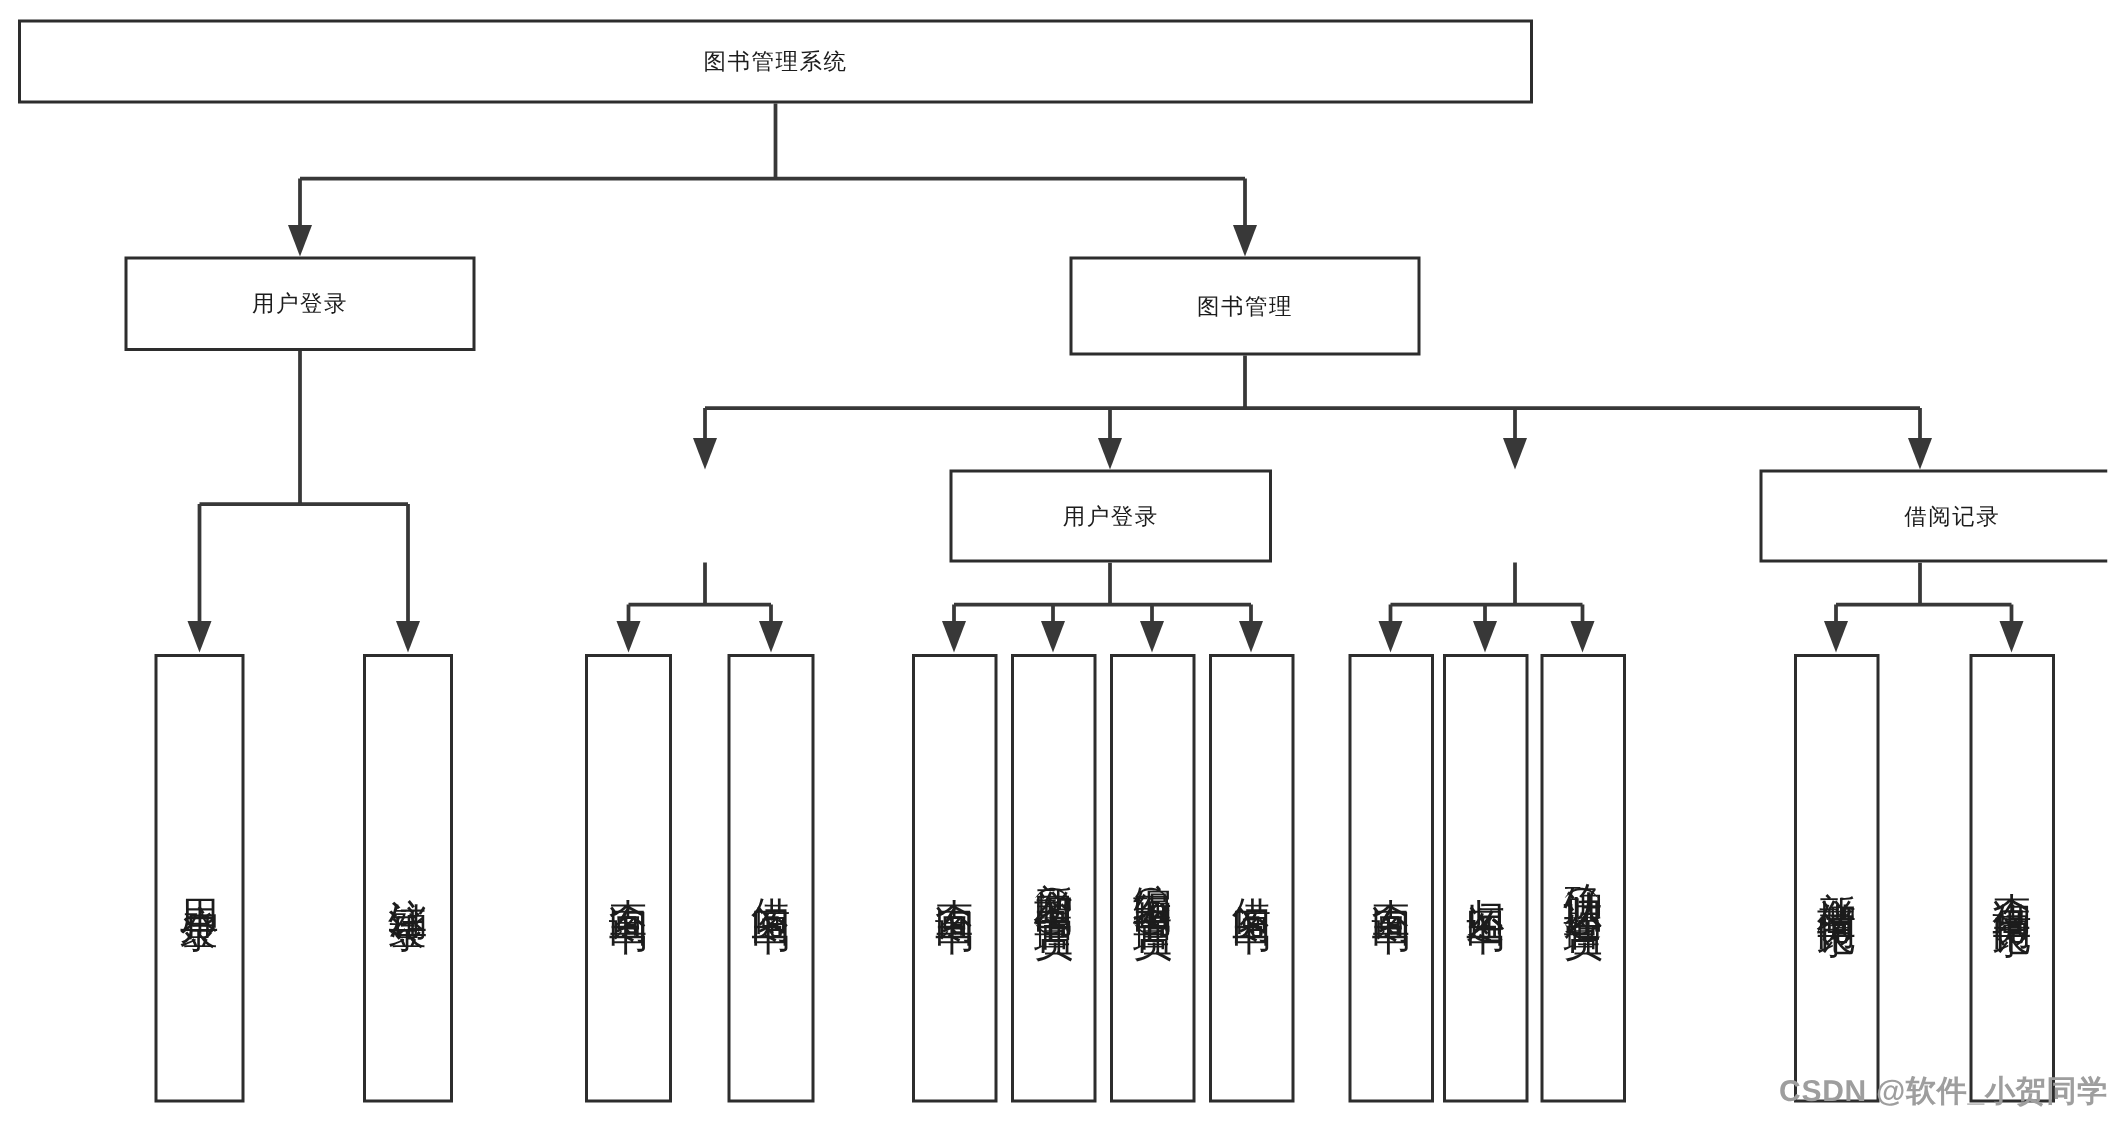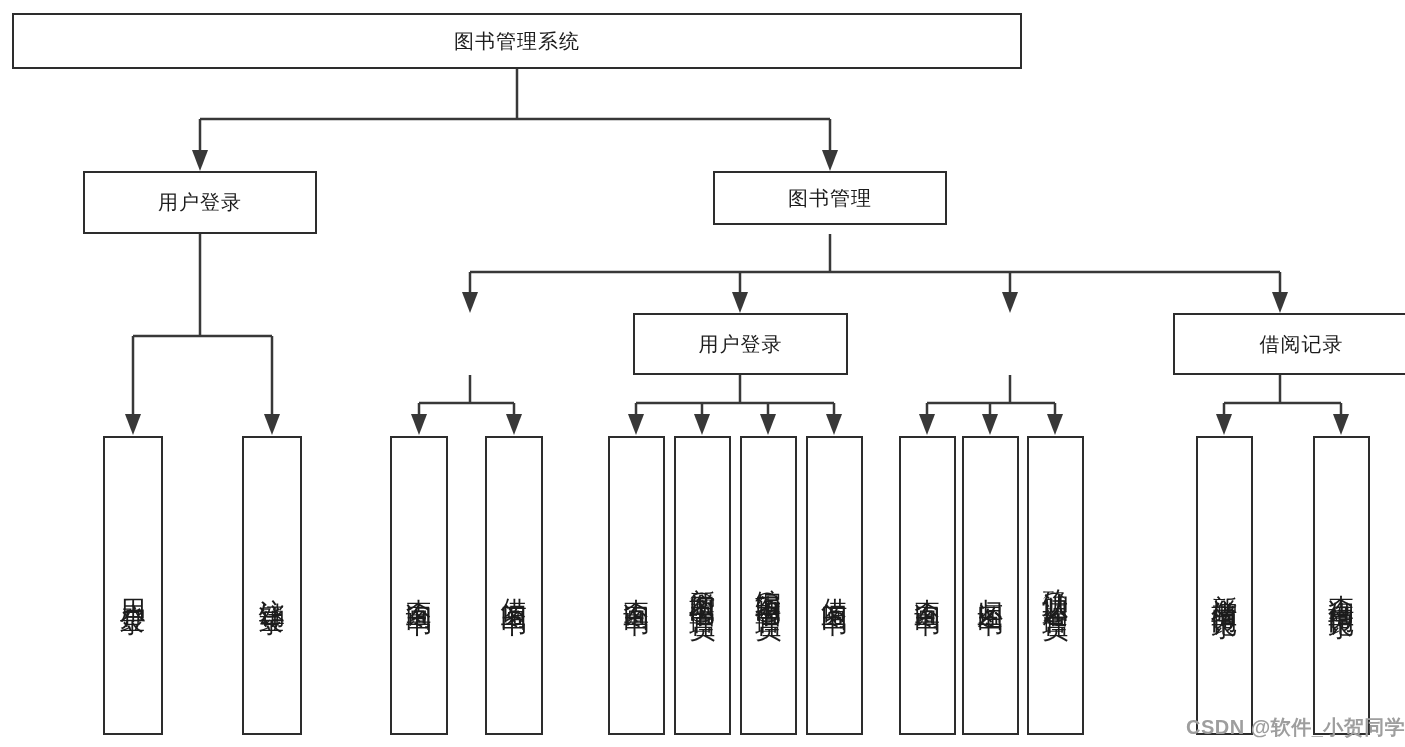--- a/index.html
+++ b/index.html
@@ -6,21 +6,21 @@
   .canvas{
     position:relative;width:1405px;height:747px;background:#ffffff;overflow:hidden;
     font-family:"Liberation Sans","DejaVu Sans",sans-serif;color:#1c1c1c;
   }
   .connectors{position:absolute;left:0;top:0;z-index:1;}
   .box{
     position:absolute;box-sizing:border-box;background:#ffffff;
     border:2.5px solid #2d2d2d;display:flex;align-items:center;justify-content:center;
     z-index:2;
   }
-  .box.h span{font-size:20px;letter-spacing:1px;white-space:nowrap;}
+  .box.h span{font-size:15px;letter-spacing:1px;white-space:nowrap;}
   .box.leaf span{
     writing-mode:vertical-rl;text-orientation:mixed;
     font-size:26px;letter-spacing:4px;line-height:1.1;white-space:nowrap;
   }
   .watermark{
     position:absolute;left:1186px;top:714px;z-index:3;
     font-size:20px;color:#9e9e9e;white-space:nowrap;letter-spacing:0.5px;font-weight:bold;
   }
 </style>
 </head>
@@ -61,21 +61,21 @@
     </g>
   </svg>
 
   <div class="box h" style="left:12px;top:13px;width:1010px;height:56px">
     <span>图书管理系统</span>
   </div>
 
   <div class="box h" style="left:83px;top:171px;width:234px;height:63px">
     <span>用户登录</span>
   </div>
-  <div class="box h" style="left:713px;top:171px;width:234px;height:54px">
+  <div class="box h" style="left:713px;top:171px;width:234px;height:66px">
     <span>图书管理</span>
   </div>
 
   <div class="box h" style="left:633px;top:313px;width:215px;height:62px">
     <span>用户登录</span>
   </div>
   <div class="box h" style="left:1173px;top:313px;width:257px;height:62px">
     <span>借阅记录</span>
   </div>
 

